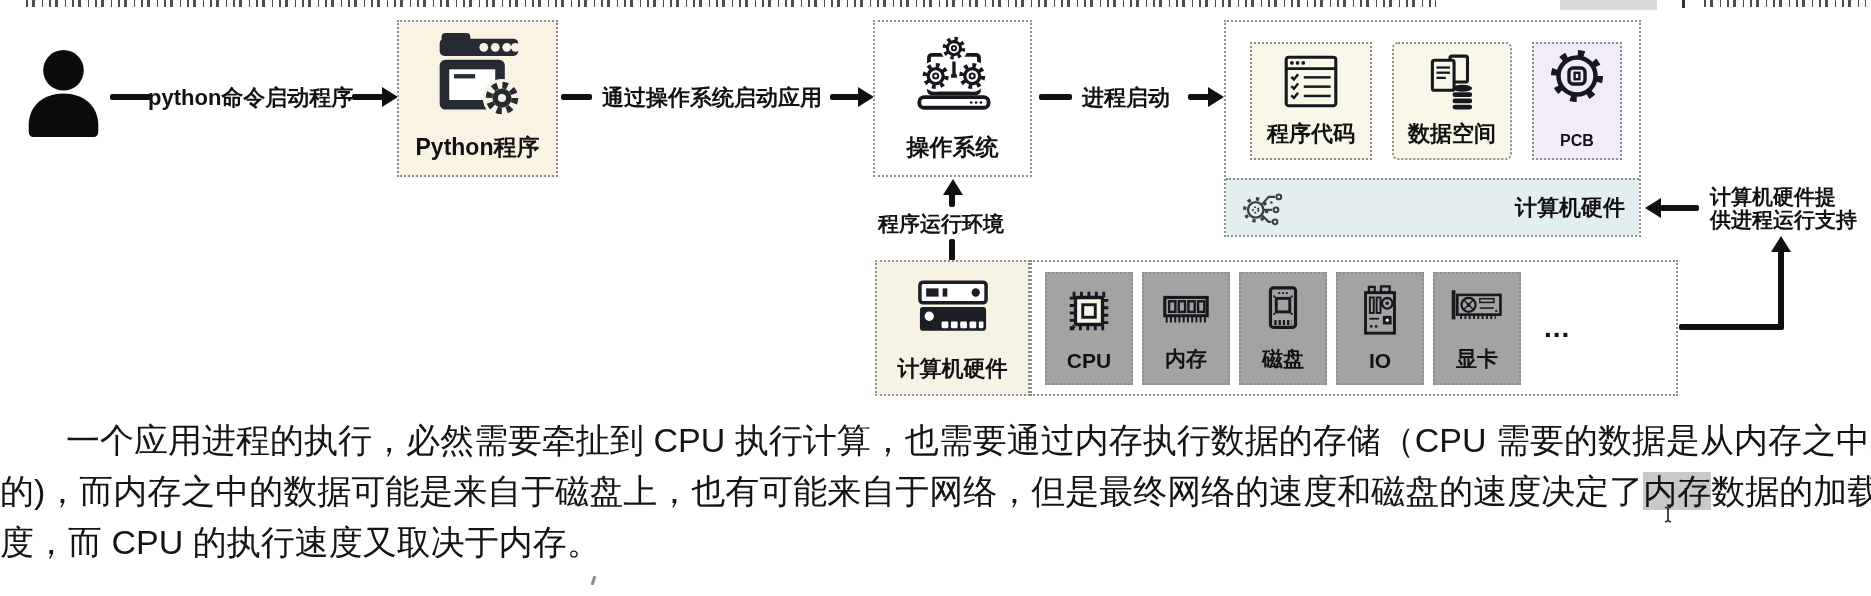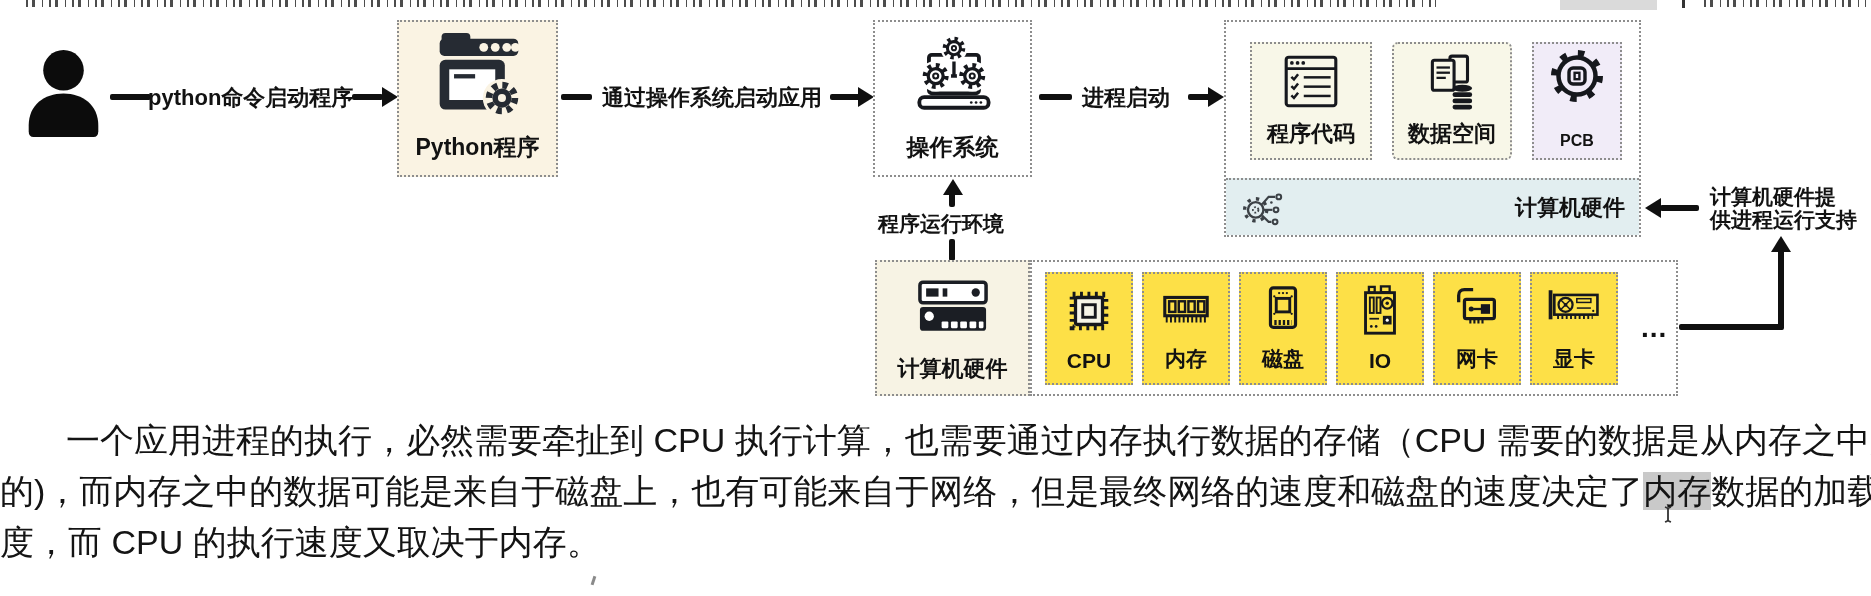--- a/index.html
+++ b/index.html
@@ -20,21 +20,21 @@
   .box-label{font-weight:bold;color:#121212;text-align:center;white-space:nowrap;}
   .icon-slot{flex:1;display:flex;align-items:center;justify-content:center;width:100%;}
   
   .strip{position:absolute;top:0;height:7px;opacity:.85;
     background:repeating-linear-gradient(90deg,#2d2d2d 0 2px,transparent 2px 6px,#2d2d2d 6px 9px,transparent 9px 16px,#2d2d2d 16px 17px,transparent 17px 23px);}
   
   #process-box{background:#ffffff;}
   #process-band{position:absolute;left:0;right:0;bottom:0;height:57px;background:#E2EEF0;border-top:2px dotted #8d8d8d;display:flex;align-items:center;padding:0 14px;box-sizing:border-box;}
   
   #devices-box{flex-direction:row;align-items:center;justify-content:flex-start;padding-left:13px;gap:9px;}
-  .device{position:relative;width:88px;height:113px;border:2px dotted #8d8d8d;box-sizing:border-box;background:#fde047;display:flex;flex-direction:column;align-items:center;flex:0 0 auto;}
+  .device{position:relative;width:88px;height:113px;border:2px dotted #8d8d8d;box-sizing:border-box;background:#a3a3a3;display:flex;flex-direction:column;align-items:center;flex:0 0 auto;}
   .device .box-label{font-size:21px;margin-bottom:10px;}
   
   #paragraph{position:absolute;left:0;top:415px;width:1871px;font-size:34px;line-height:51px;color:#141414;letter-spacing:0px;white-space:nowrap;}
   #paragraph .indent{padding-left:66px;}
   .hl{background:#C9C9C9;}
 </style>
 </head>
 <body>
 
 <div id="canvas">
@@ -282,33 +282,20 @@
           <rect x="31" y="33" width="9" height="9" fill="#16181d"></rect>
           <circle cx="35.5" cy="37.5" r="1.6" fill="#fff"></circle>
           <circle cx="19" cy="44" r="1.4" fill="#16181d"></circle>
           <circle cx="24" y="44" cy="44" r="1.4" fill="#16181d"></circle>
           <line x1="17" y1="36" x2="27" y2="36" stroke="#16181d" stroke-width="1.8"></line>
         </svg>
       </div>
       <div class="box-label">IO</div>
     </div>
 
-    <div class="device">
-      <div class="icon-slot">
-        <svg width="54" height="54" viewBox="0 0 56 56">
-          <path d="M24,8 L15,8 Q9,8 9,14 L9,21" fill="none" stroke="#16181d" stroke-width="3.4"></path>
-          <rect x="15" y="18" width="31" height="20" rx="2" fill="none" stroke="#16181d" stroke-width="3.4"></rect>
-          <circle cx="22" cy="28" r="2.6" fill="#16181d"></circle>
-          <line x1="24" y1="28" x2="33" y2="28" stroke="#16181d" stroke-width="2.4"></line>
-          <rect x="32" y="23" width="9.5" height="10" fill="#16181d"></rect>
-          <line x1="20" y1="40.5" x2="36" y2="40.5" stroke="#16181d" stroke-width="5" stroke-dasharray="2.2 2"></line>
-        </svg>
-      </div>
-      <div class="box-label">网卡</div>
-    </div>
 
     <div class="device">
       <div class="icon-slot">
         <svg width="60" height="48" viewBox="0 0 64 48">
           <rect x="5" y="4" width="4" height="31" fill="#16181d"></rect>
           <rect x="11" y="9" width="46" height="21" fill="none" stroke="#16181d" stroke-width="2.8"></rect>
           <circle cx="23" cy="19.5" r="7.5" fill="none" stroke="#16181d" stroke-width="2.4"></circle>
           <circle cx="23" cy="19.5" r="2" fill="#16181d"></circle>
           <line x1="18" y1="14.5" x2="28" y2="24.5" stroke="#16181d" stroke-width="1.6"></line>
           <line x1="28" y1="14.5" x2="18" y2="24.5" stroke="#16181d" stroke-width="1.6"></line>

